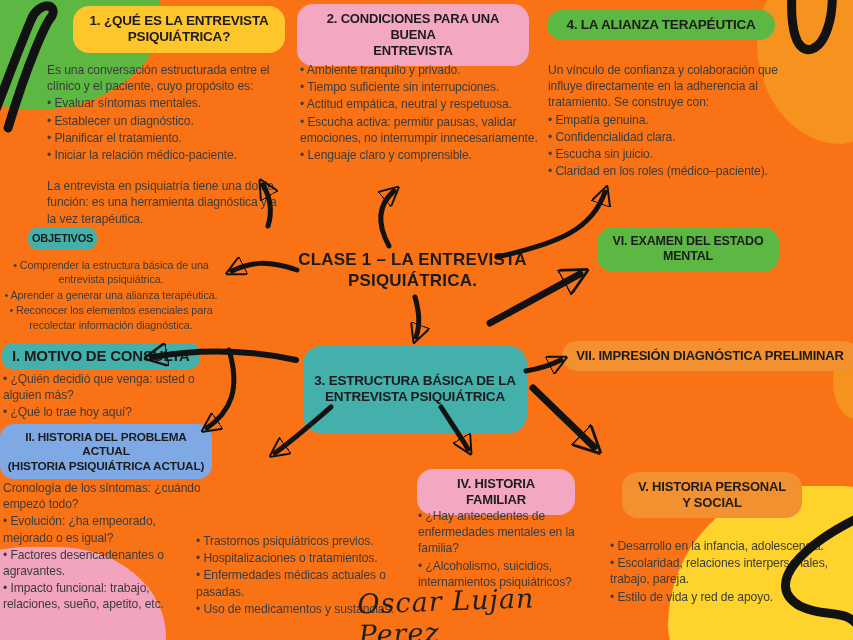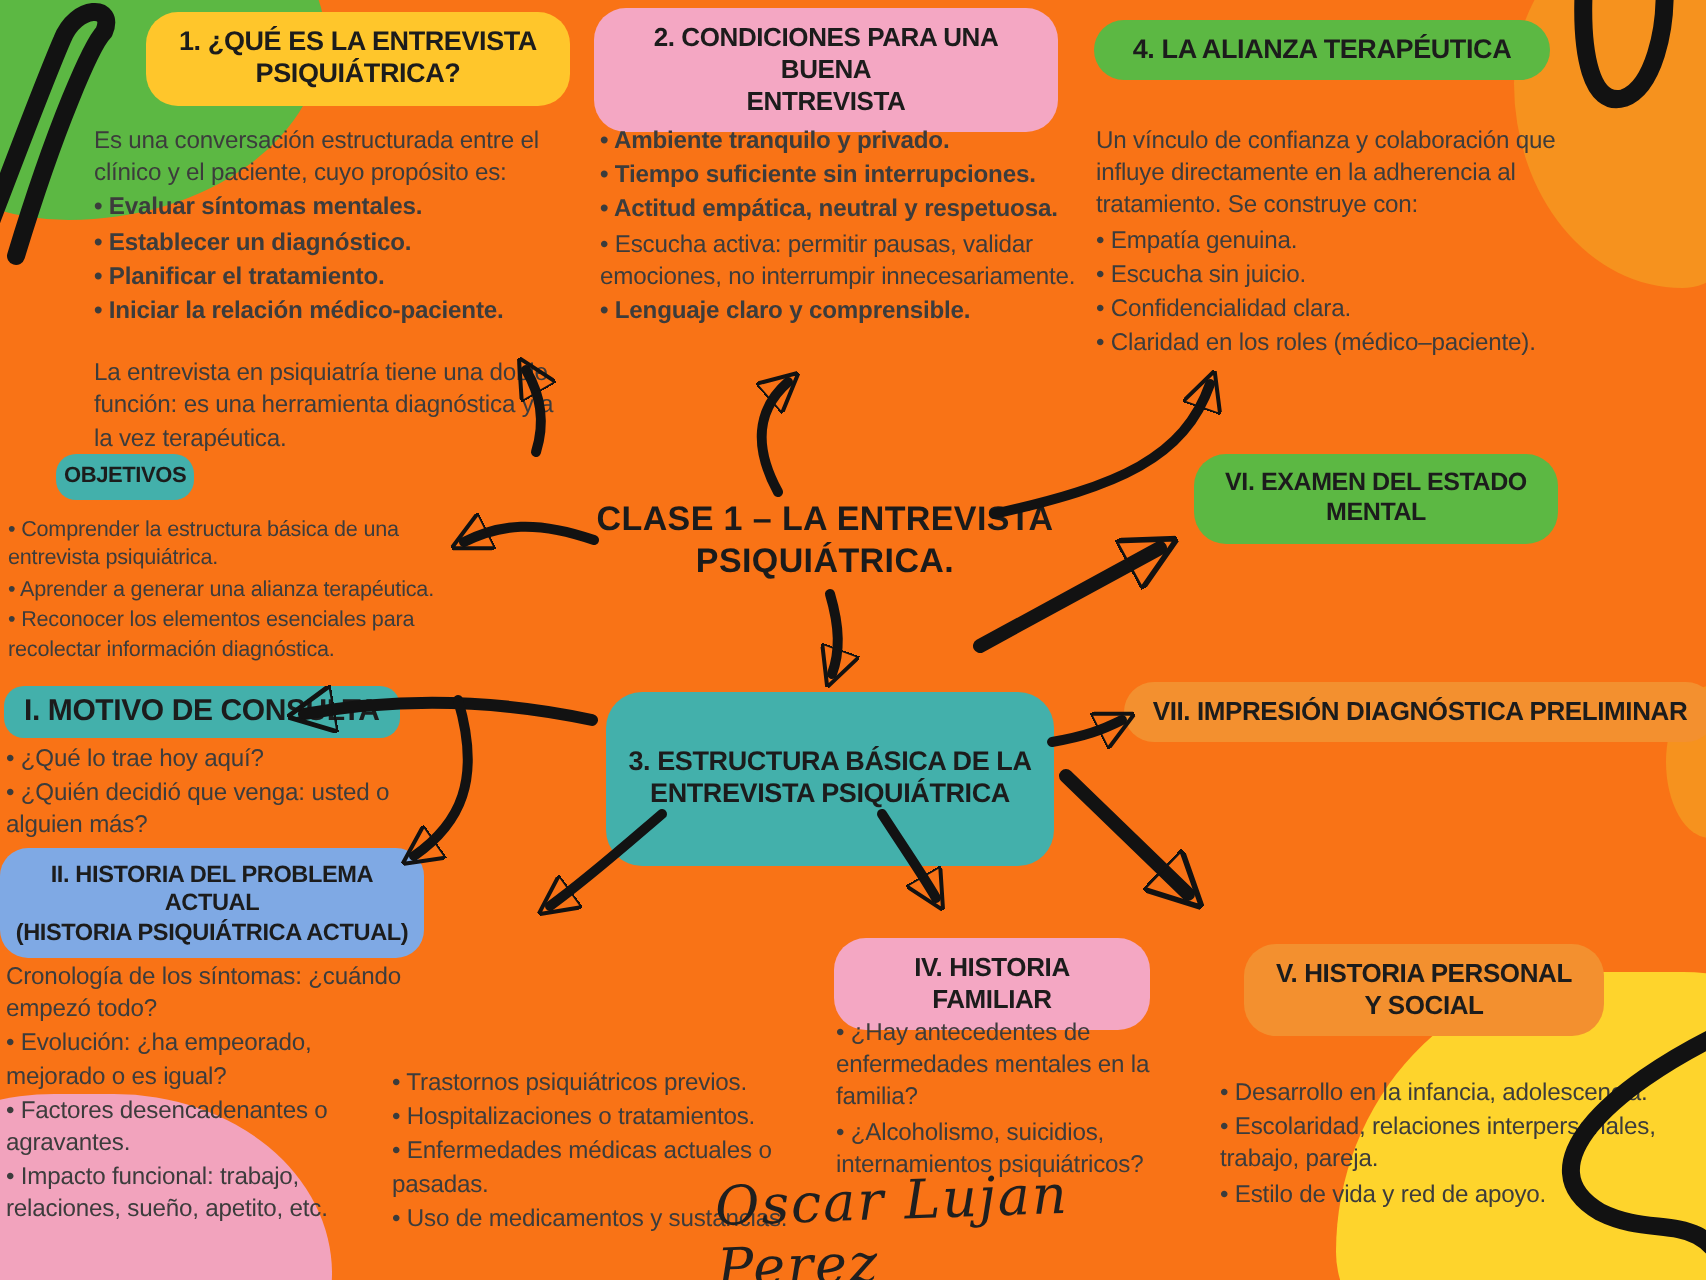--- a/index.html
+++ b/index.html
@@ -26,21 +26,21 @@
   #ink path{fill:none;stroke:#121212;stroke-linecap:round;stroke-linejoin:round;}
   
   .pill{
     position:absolute;z-index:2;font-weight:bold;color:#1c1c1c;text-align:center;
     border-radius:16px;padding:7px 9px;line-height:1.22;white-space:pre-line;
     letter-spacing:-0.2px;box-sizing:border-box;
   }
   
   .body{position:absolute;z-index:2;font-size:12.1px;line-height:1.34;letter-spacing:-0.1px;}
   .body div{margin:0 0 1px 0;}
-  .b{font-weight:bold;}
+  .b{font-weight:normal;}
   .gap-top{margin-top:15px !important;}
   
   #main-title{
     position:absolute;z-index:2;left:295px;top:249px;width:235px;text-align:center;
     font-size:17px;font-weight:bold;color:#1b1b1b;line-height:1.25;white-space:pre-line;
     letter-spacing:0.2px;
   }
   
   #signature{
     position:absolute;z-index:2;left:358px;top:584px;width:260px;
@@ -104,42 +104,42 @@
     <div class="b">• Tiempo suficiente sin interrupciones.</div>
     <div class="b">• Actitud empática, neutral y respetuosa.</div>
     <div>• Escucha activa: permitir pausas, validar emociones, no interrumpir innecesariamente.</div>
     <div class="b">• Lenguaje claro y comprensible.</div>
   </div>
 
   <div class="pill" style="left:547px;top:10px;width:228px;background:#5cb843;font-size:13.5px;">4. LA ALIANZA TERAPÉUTICA</div>
   <div class="body" style="left:548px;top:62px;width:256px;">
     <div>Un vínculo de confianza y colaboración que influye directamente en la adherencia al tratamiento. Se construye con:</div>
     <div>• Empatía genuina.</div>
+    <div>• Confidencialidad clara.</div>
     <div>• Escucha sin juicio.</div>
-    <div>• Confidencialidad clara.</div>
     <div>• Claridad en los roles (médico–paciente).</div>
   </div>
 
   <div class="pill" style="left:28px;top:227px;background:#43b0ab;font-size:11px;padding:5px 4px;border-radius:10px;">OBJETIVOS</div>
-  <div class="body" style="left:4px;top:258px;width:214px;font-size:10.8px;">
+  <div class="body" style="left:4px;top:258px;width:214px;font-size:10.8px;text-align:center;">
     <div>• Comprender la estructura básica de una entrevista psiquiátrica.</div>
     <div>• Aprender a generar una alianza terapéutica.</div>
     <div>• Reconocer los elementos esenciales para recolectar información diagnóstica.</div>
   </div>
 
   <div id="main-title">CLASE 1 – LA ENTREVISTA
 PSIQUIÁTRICA.</div>
 
   <div class="pill" style="left:597px;top:227px;width:182px;background:#5cb843;font-size:12.5px;">VI. EXAMEN DEL ESTADO
 MENTAL</div>
 
   <div class="pill" style="left:2px;top:343px;background:#43b0ab;font-size:15px;padding:4px 10px;border-radius:10px;">I. MOTIVO DE CONSULTA</div>
   <div class="body" style="left:3px;top:371px;width:206px;">
+    <div>• ¿Quién decidió que venga: usted o alguien más?</div>
     <div>• ¿Qué lo trae hoy aquí?</div>
-    <div>• ¿Quién decidió que venga: usted o alguien más?</div>
   </div>
 
   <div class="pill" style="left:303px;top:346px;width:224px;background:#43b0ab;font-size:13.5px;border-radius:18px;padding:27px 6px;">3. ESTRUCTURA BÁSICA DE LA
 ENTREVISTA PSIQUIÁTRICA</div>
 
   <div class="pill" style="left:562px;top:341px;width:296px;background:#f3902f;font-size:13px;padding:7px 4px;">VII. IMPRESIÓN DIAGNÓSTICA PRELIMINAR</div>
 
   <div class="pill" style="left:0px;top:424px;width:212px;background:#7fa9e4;font-size:11.8px;padding:6px 3px;border-radius:14px;">II. HISTORIA DEL PROBLEMA ACTUAL
 (HISTORIA PSIQUIÁTRICA ACTUAL)</div>
   <div class="body" style="left:3px;top:480px;width:200px;">

